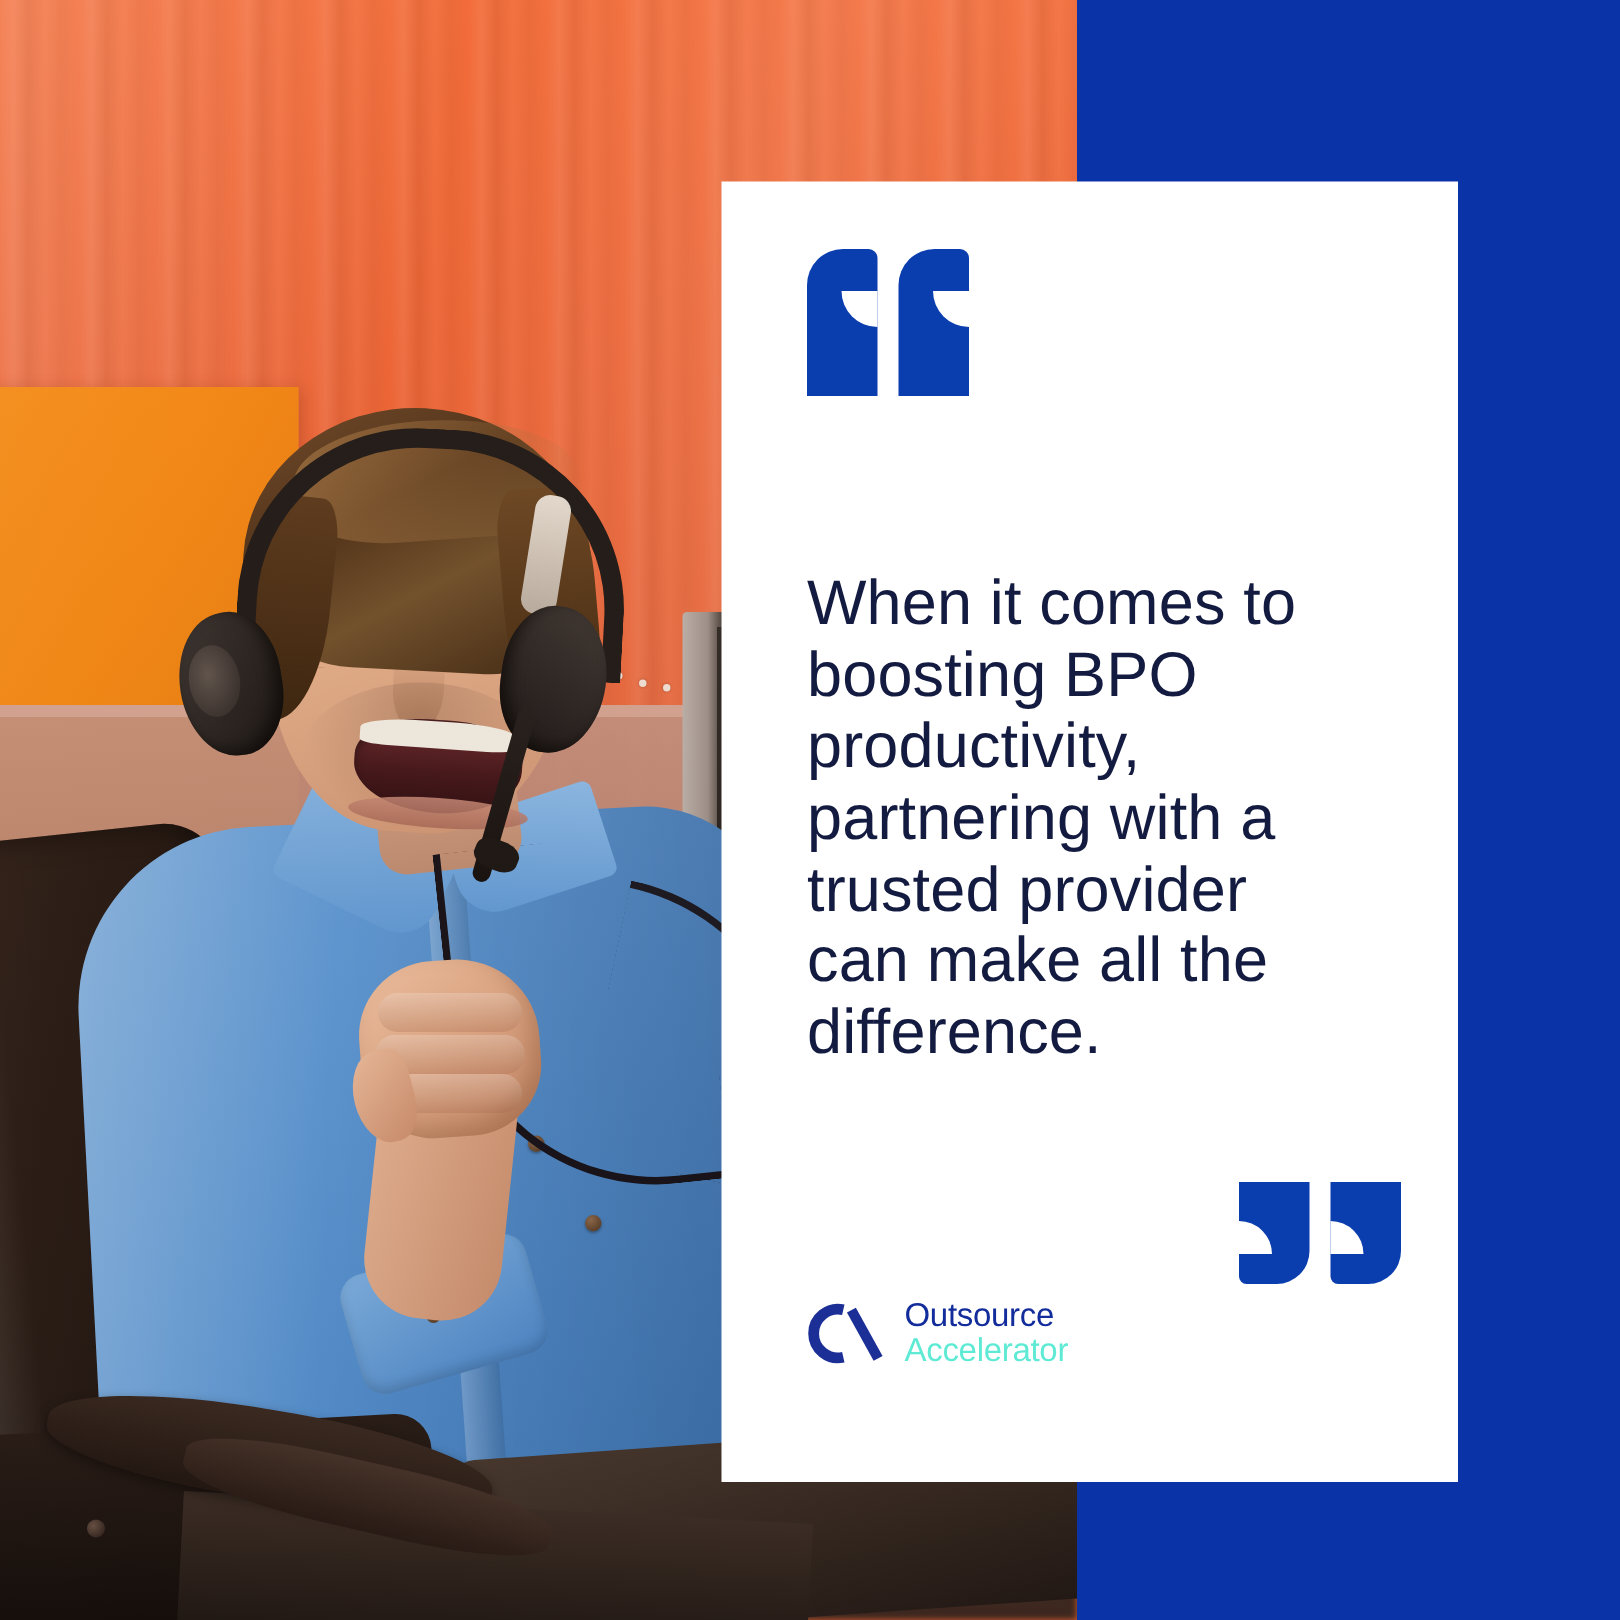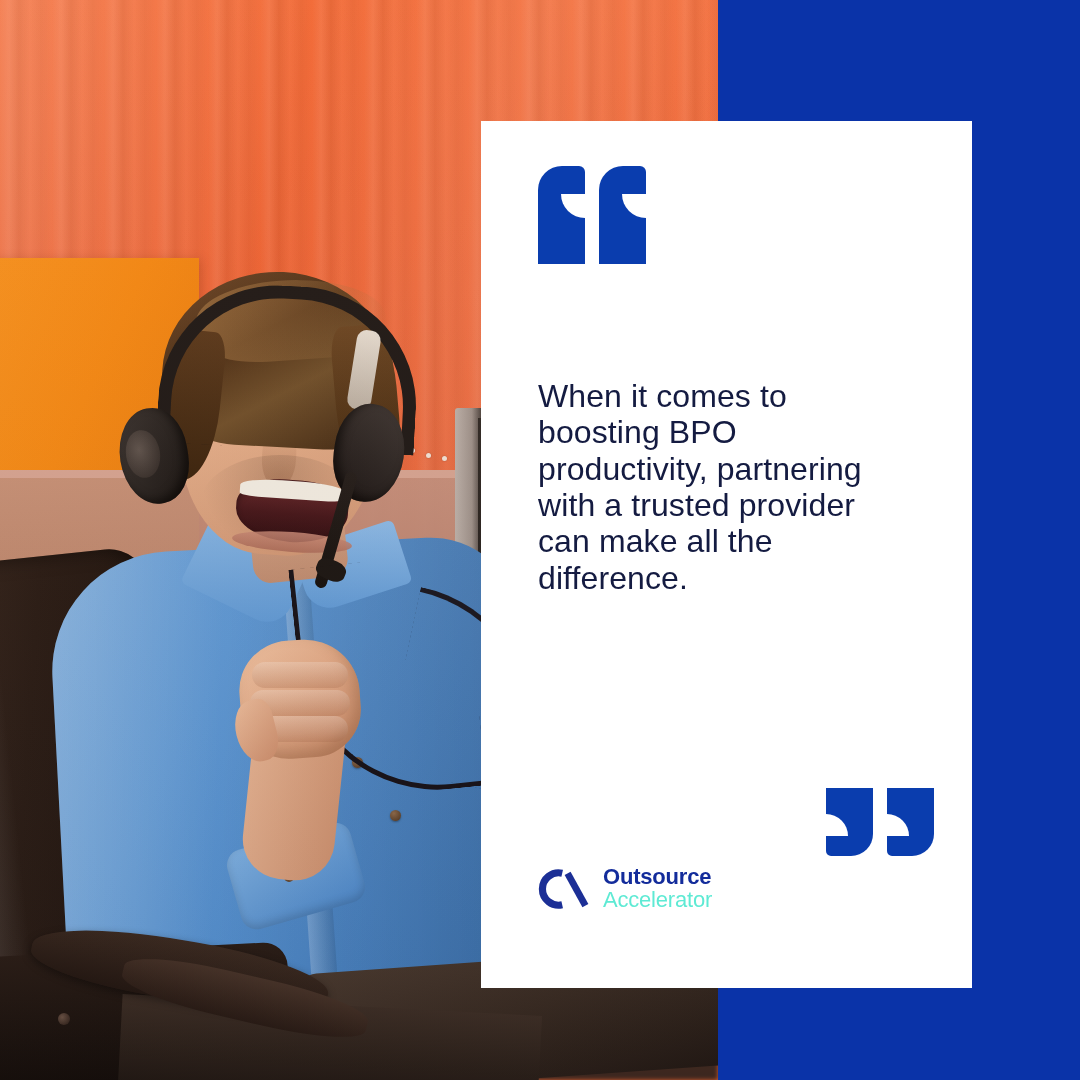--- a/index.html
+++ b/index.html
@@ -195,28 +195,28 @@
   .quote-open .mk::after{content:"";position:absolute;right:0;top:28px;width:24px;height:24px;
     background:#FFFFFF;border-bottom-left-radius:24px;}
 
   .quote-close{position:absolute;left:826px;top:788px;width:108px;height:68px;display:flex;gap:14px;}
   .quote-close .mk{position:relative;width:47px;height:68px;background:var(--q);
     border-bottom-right-radius:22px;border-bottom-left-radius:5px;}
   .quote-close .mk::after{content:"";position:absolute;left:0;bottom:20px;width:22px;height:22px;
     background:#FFFFFF;border-top-right-radius:22px;}
 
   .quote-text{position:absolute;left:538px;top:378px;width:370px;
-    font-size:32px;line-height:1.135;font-weight:400;color:#141B41;letter-spacing:.1px;
+    font-size:42px;line-height:1.135;font-weight:400;color:#141B41;letter-spacing:.1px;
     font-family:"Liberation Sans",sans-serif;}
 
   
   .logo{position:absolute;left:538px;top:866px;display:flex;align-items:center;gap:13px;}
   .logo-mark{width:52px;height:44px;flex:none;}
   .logo-words{display:flex;flex-direction:column;line-height:1.04;}
-  .logo-words .l1{font-size:22px;font-weight:700;color:#132C9B;letter-spacing:-.2px;}
+  .logo-words .l1{font-size:22px;font-weight:400;color:#132C9B;letter-spacing:-.2px;}
   .logo-words .l2{font-size:22px;font-weight:400;color:#5eead4;letter-spacing:-.2px;}
 </style>
 </head>
 <body>
 
 <div id="stage">
 
   <div class="blue-panel"></div>
 
   <div class="photo">

